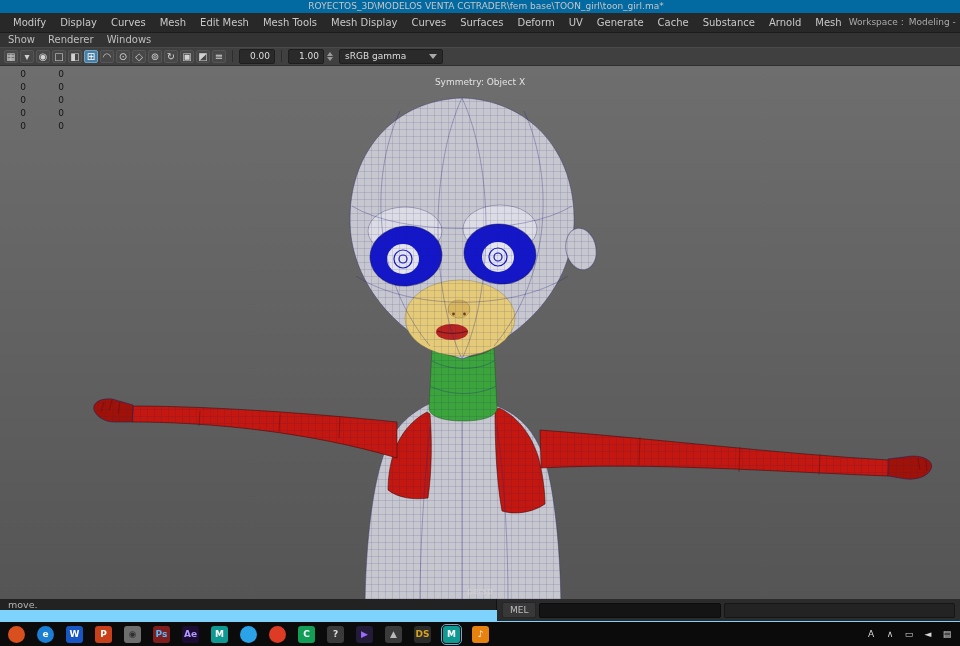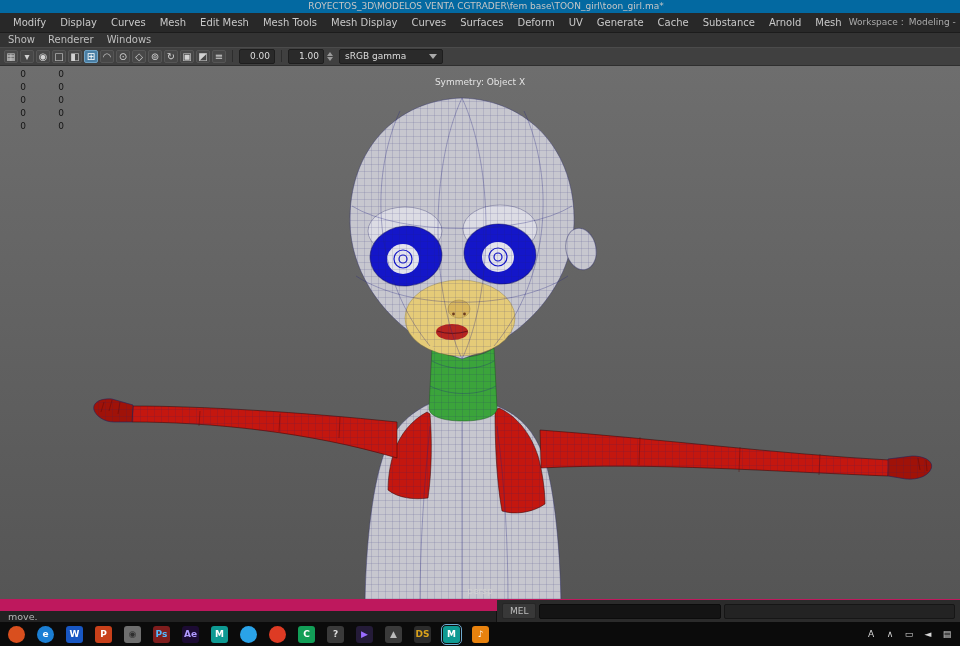--- a/index.html
+++ b/index.html
@@ -27,21 +27,21 @@
 
   
   .viewport{position:relative;height:537px;background:linear-gradient(var(--c-bg_top,#6e6e6e),var(--c-bg_bottom,#555));overflow:hidden;}
   .viewport svg{position:absolute;inset:0;}
   .hud{position:absolute;top:3px;left:10px;display:grid;grid-template-columns:16px 38px;row-gap:3px;font-size:9px;color:#151515;text-align:right;z-index:2;}
   .hud span{display:block;}
   .symmetry{position:absolute;top:11px;left:50%;transform:translateX(-50%);font-size:9px;color:#e2e2e2;z-index:2;font-weight:normal;}
   .cam-label{position:absolute;bottom:3px;left:50%;transform:translateX(-50%);font-size:9px;color:#d2d2d2;z-index:2;}
 
   
-  .bottom-band{height:23px;display:flex;background:#be185d;align-items:flex-end;}
+  .bottom-band{height:23px;display:flex;background:#7dd3fc;align-items:flex-start;}
   .help-line{flex:0 0 488px;background:#222;color:#b4b4b4;font-size:9.5px;display:flex;align-items:center;padding-left:8px;border-right:1px solid #111;}
   .command-line{flex:1;display:flex;align-items:center;gap:3px;padding:3px 5px;background:#2b2b2b;}
   .mel-label{color:#bdbdbd;font-size:9px;padding:2px 7px;background:#383838;border:1px solid #262626;border-radius:2px;}
   .mel-input{flex:1.1;height:13px;background:#141414;border:1px solid #0c0c0c;border-radius:2px;}
   .mel-result{flex:1.4;height:13px;background:#232323;border:1px solid #161616;border-radius:2px;}
 
   
   .taskbar{height:24px;background:#0b0b0b;display:flex;align-items:center;padding:0 8px;gap:12px;}
   .task-icon{width:17px;height:17px;border-radius:3px;display:flex;align-items:center;justify-content:center;font-size:9px;font-weight:bold;color:#fff;position:relative;flex:0 0 auto;}
   .task-icon.circle{border-radius:50%;}

